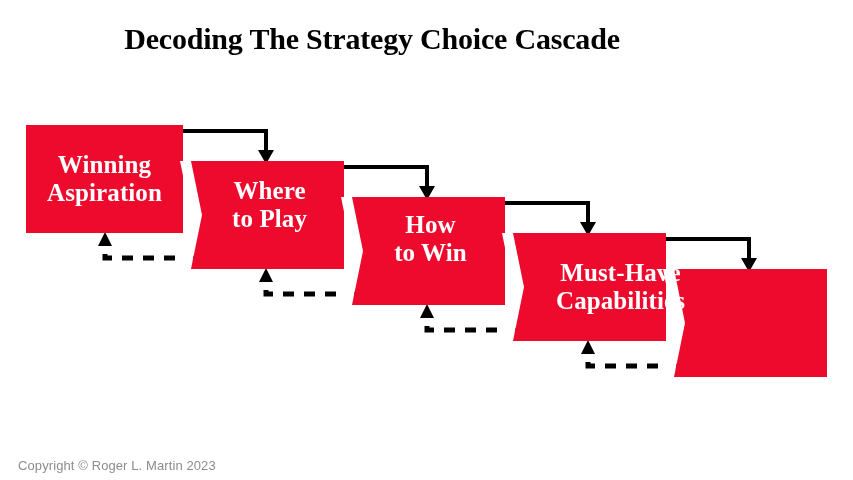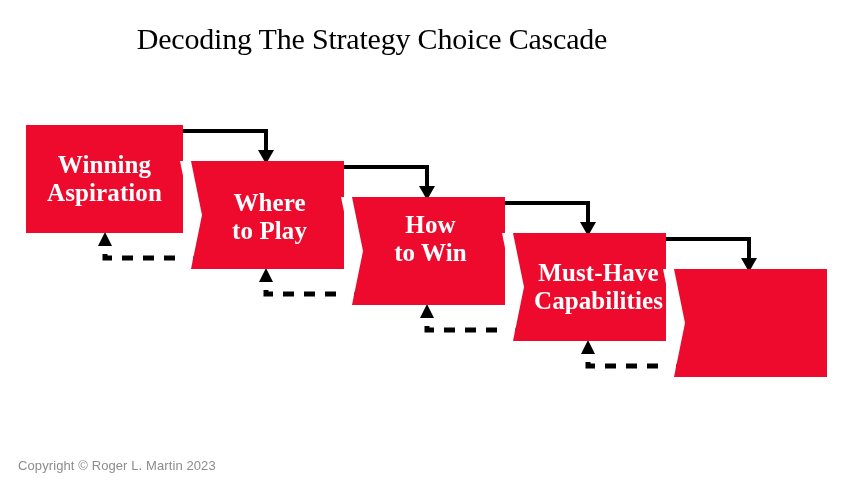--- a/index.html
+++ b/index.html
@@ -21,21 +21,21 @@
     height: 480px;
     background: #ffffff;
   }
   #title {
     position: absolute;
     left: 0;
     top: 22px;
     width: 744px;
     text-align: center;
     font-family: "Liberation Serif", "DejaVu Serif", serif;
-    font-weight: normal;
+    font-weight: bold;
     font-size: 30px;
     letter-spacing: -0.2px;
     color: #000000;
     white-space: nowrap;
   }
   #diagram {
     position: absolute;
     left: 0;
     top: 0;
     width: 853px;
@@ -128,25 +128,25 @@
     <g>
       <path fill="#FFFFFF" d="M 663 269 L 674 269 L 685 323 L 674 377 L 663 377 L 674 323 Z"></path>
       <path fill="#ED0A2D" d="M 674 269 L 827 269 L 827 377 L 674 377 L 685 323 Z"></path>
     </g>
 
   </svg>
 
   <div class="box-label" style="left:26px; top:125px; width:157px; height:108px;">Winning
 Aspiration</div>
 
-  <div class="box-label" style="left:195px; top:173px; width:149px; height:88px;">Where
+  <div class="box-label" style="left:195px; top:161px; width:149px; height:88px;">Where
 to Play</div>
 
   <div class="box-label" style="left:356px; top:197px; width:149px; height:84px;">How
 to Win</div>
 
-  <div class="box-label" style="left:524px; top:233px; width:149px; height:108px;">Must-Have
+  <div class="box-label" style="left:546px; top:233px; width:149px; height:108px;">Must-Have
 Capabilities</div>
 
 
   <div id="copyright">Copyright © Roger L. Martin 2023</div>
 
 </div>
 
 </body></html>

